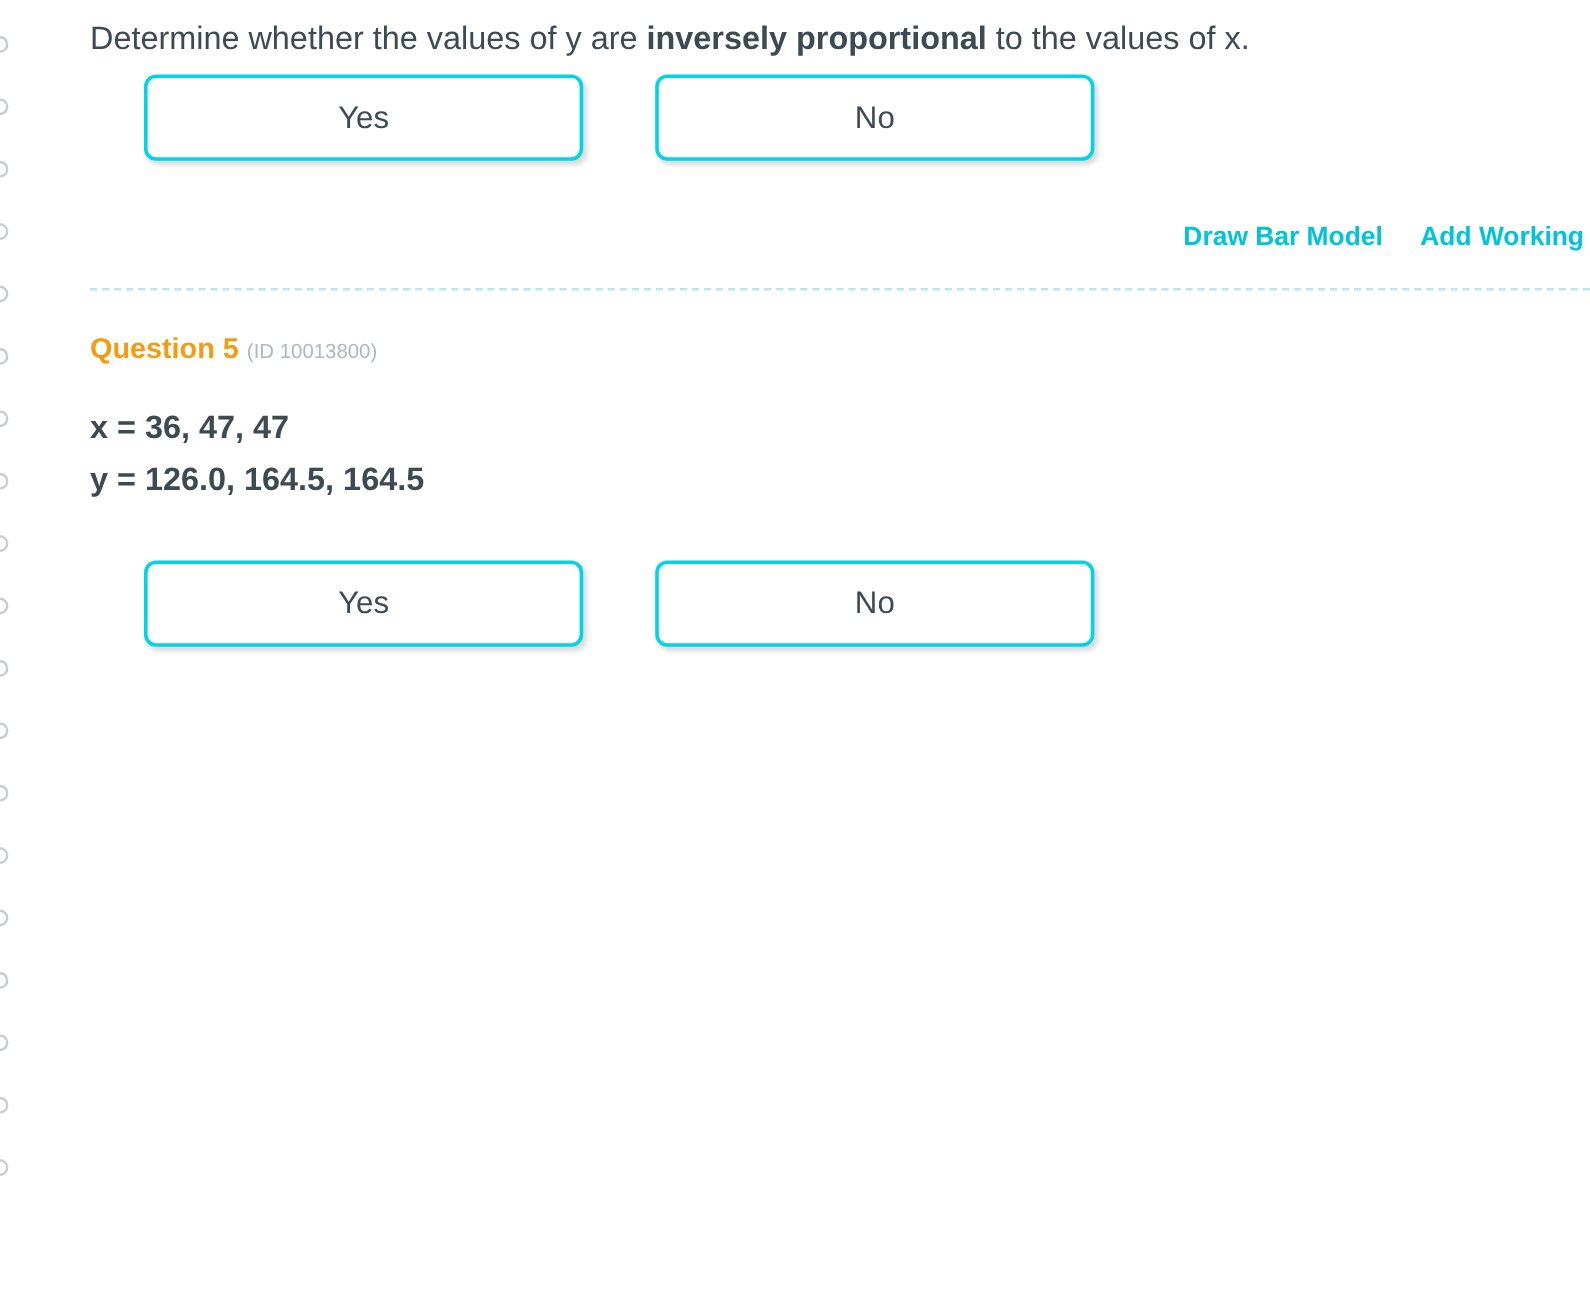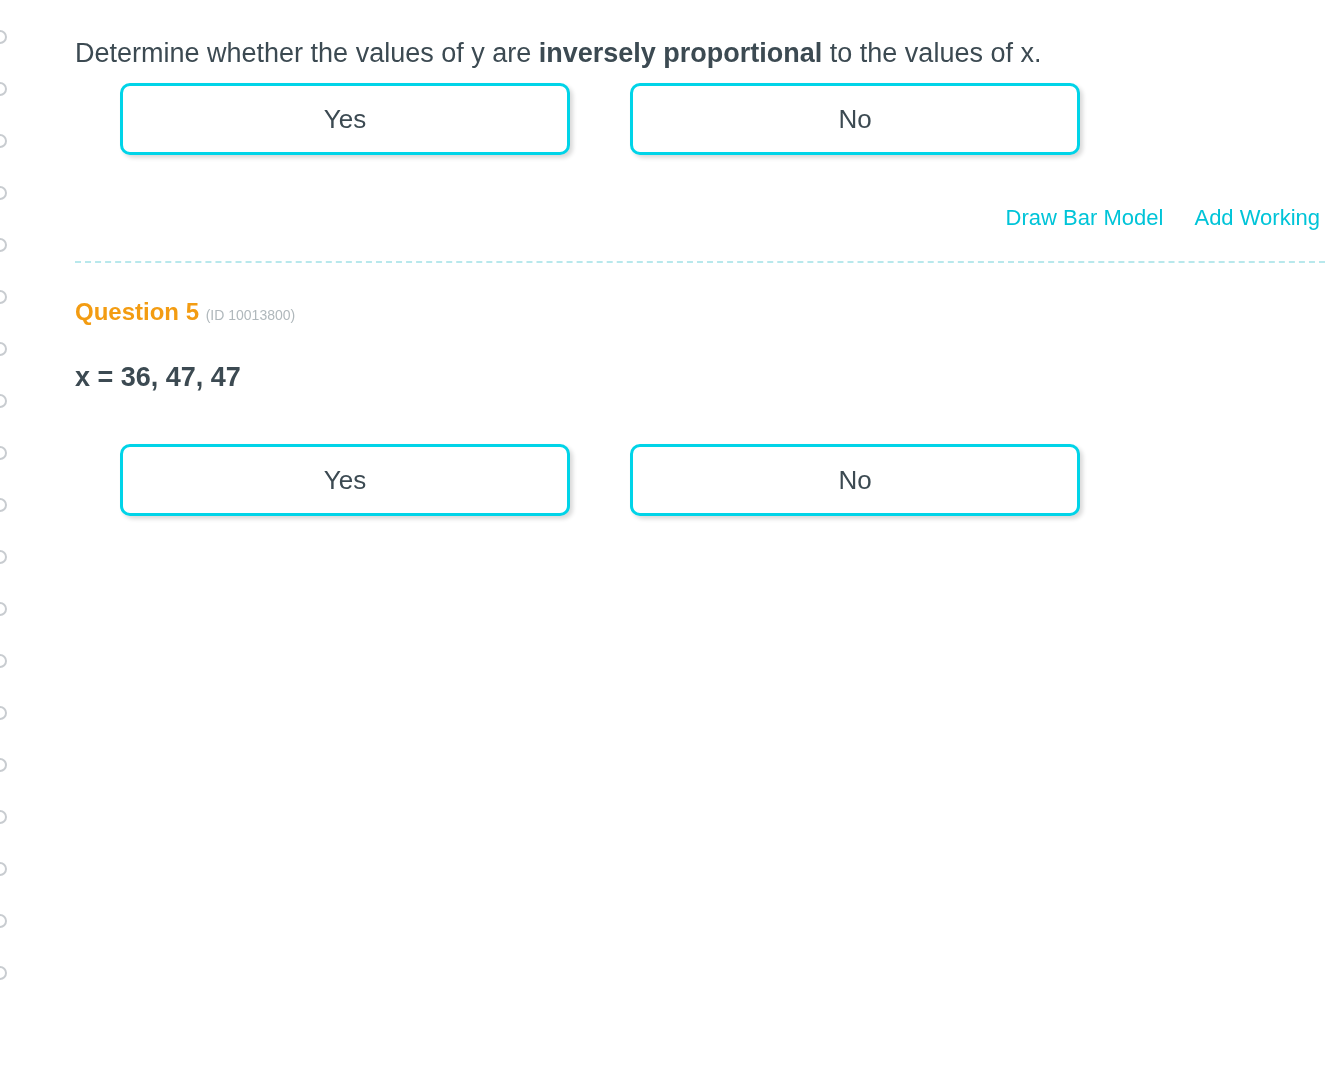--- a/index.html
+++ b/index.html
@@ -31,21 +31,21 @@
       width: 14px;
       height: 14px;
       border-radius: 50%;
       border: 2px solid #c8ccd0;
       background: transparent;
       position: relative;
       margin-left: -7px;
     }
     .content {
       margin-left: 75px;
-      padding-top: 32px;
+      padding-top: 11px;
       padding-right: 0;
     }
     .question-block {
       margin-bottom: 30px;
     }
     .prompt {
       font-size: 27px;
       color: #3c4a52;
       line-height: 1.6;
       margin-bottom: 8px;
@@ -61,21 +61,21 @@
       line-height: 1.5;
     }
     .answer-row {
       display: flex;
       gap: 60px;
       justify-content: flex-start;
       margin-left: 45px;
       margin-bottom: 50px;
     }
     .answer-btn {
-      width: 450px;
+      width: 366px;
       height: 72px;
       background: #ffffff;
       border: 3px solid #00d4e8;
       border-radius: 10px;
       font-size: 26px;
       color: #3c4a52;
       cursor: pointer;
       box-shadow: 3px 3px 4px rgba(0,0,0,0.15);
       display: flex;
       align-items: center;
@@ -86,37 +86,38 @@
       padding-right: 5px;
       font-size: 22px;
       margin-bottom: 18px;
     }
     .action-link {
       color: #00c4d8;
       text-decoration: none;
       margin-left: 25px;
       cursor: pointer;
       font-family: 'Segoe UI', Arial, sans-serif;
+      font-weight: bold;
     }
     .divider {
       border: none;
       border-top: 2px dashed #b8e8ec;
       margin: 0 0 35px 0;
     }
     .question-header {
       font-size: 24px;
       margin-bottom: 30px;
     }
     .question-label {
       color: #f39c12;
       font-weight: bold;
     }
     .question-id {
       color: #b0b8bc;
-      font-size: 14px;
+      font-size: 17px;
       font-weight: normal;
     }
     .data-left {
       font-size: 27px;
       color: #3c4a52;
       line-height: 1.6;
       margin-bottom: 45px;
       font-weight: bold;
     }
   </style>
@@ -163,20 +164,21 @@
 
   <hr class="divider">
 
   <div class="question-block">
     <div class="question-header">
       <span class="question-label">Question 5</span>
       <span class="question-id">(ID 10013800)</span>
     </div>
     <div class="data-left">
       <div>x = 36, 47, 47</div>
+      <div>y = 126.0, 164.5, 164.5</div>
     </div>
     <div class="answer-row">
       <button class="answer-btn">Yes</button>
       <button class="answer-btn">No</button>
     </div>
   </div>
 
 </div>
 
 </body></html>

